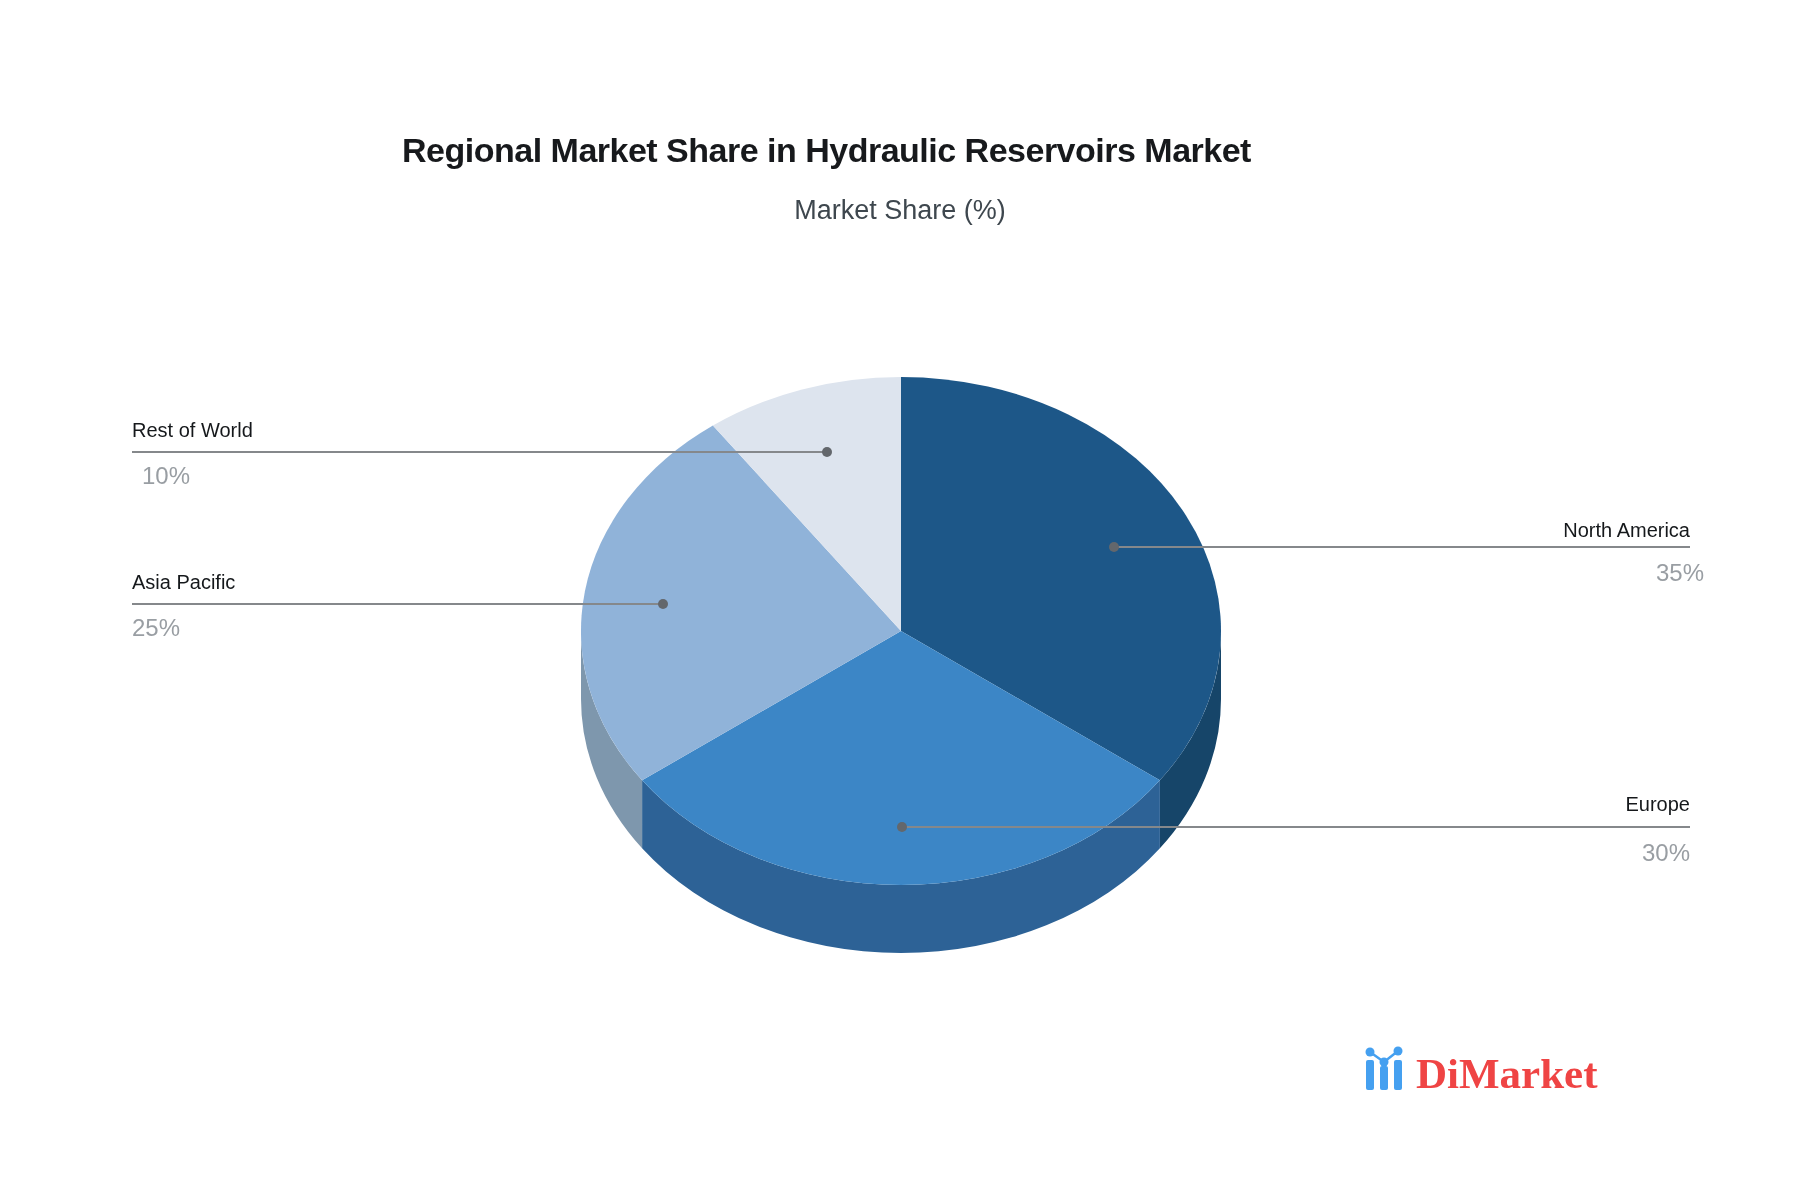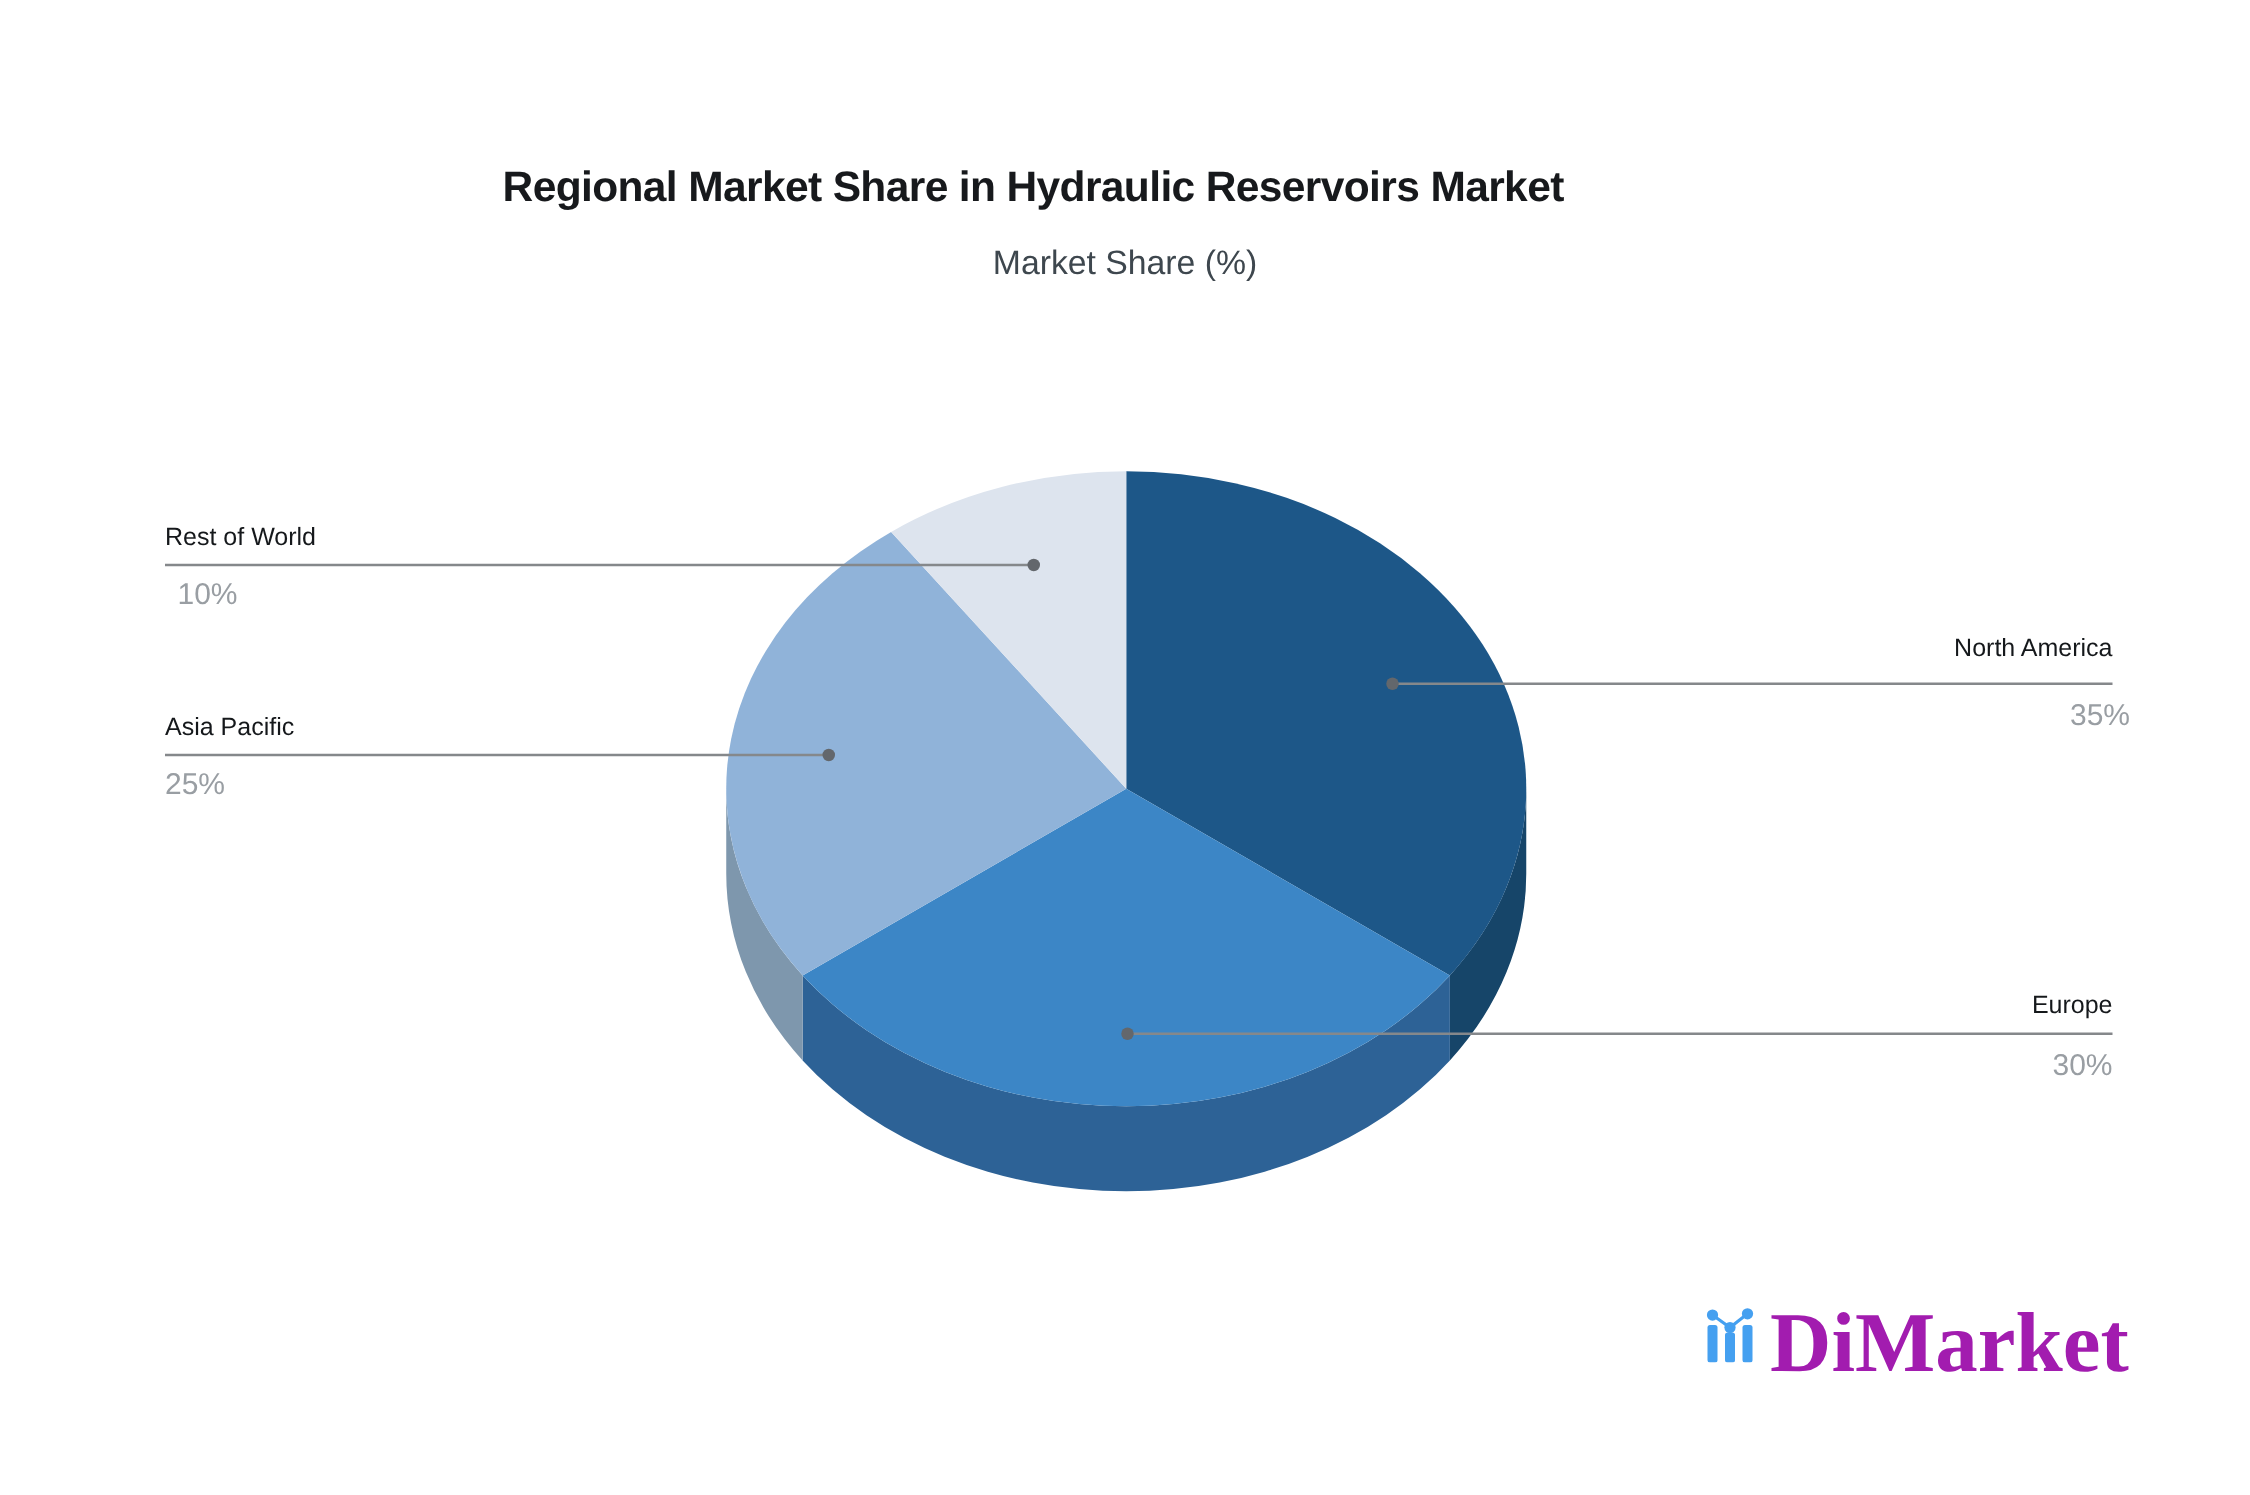--- a/index.html
+++ b/index.html
@@ -19,22 +19,22 @@
   .callout-label{
     position:absolute;font-size:20px;line-height:28px;color:#15181b;white-space:nowrap;
   }
   .callout-pct{
     position:absolute;font-size:24px;line-height:28px;color:#999ea3;white-space:nowrap;
   }
   .right{text-align:right;}
   #logo-icon{position:absolute;left:1365px;top:1044px;}
   #logo-text{
     position:absolute;left:1416px;top:1048px;
-    font-family:"Liberation Serif",serif;font-weight:700;font-size:68px;line-height:52px;
-    color:#a21caf;white-space:nowrap;
+    font-family:"Liberation Serif",serif;font-weight:700;font-size:43px;line-height:52px;
+    color:#ef4444;white-space:nowrap;
   }
 </style>
 </head>
 <body>
 
 <div id="chart-title">Regional Market Share in Hydraulic Reservoirs Market</div>
 <div id="chart-subtitle">Market Share (%)</div>
 
 <svg id="pie-svg" width="1800" height="1196" viewBox="0 0 1800 1196">
     <path d="M 1221.0 631.0 A 320 254 0 0 1 1159.9 780.3 L 1159.9 848.3 A 320 254 0 0 0 1221.0 699.0 Z" fill="#164569"></path>
@@ -53,21 +53,21 @@
     <line x1="827" y1="452" x2="132" y2="452" stroke="#85888b" stroke-width="2"></line>
     <circle cx="827" cy="452" r="5" fill="#63676c"></circle>
   </svg>
 
 <div class="callout-label" style="left:132px;top:416px">Rest of World</div>
 <div class="callout-pct" style="left:142px;top:462px">10%</div>
 
 <div class="callout-label" style="left:132px;top:568px">Asia Pacific</div>
 <div class="callout-pct" style="left:132px;top:614px">25%</div>
 
-<div class="callout-label right" style="right:110px;top:505px">North America</div>
+<div class="callout-label right" style="right:110px;top:516px">North America</div>
 <div class="callout-pct right" style="right:96px;top:559px">35%</div>
 
 <div class="callout-label right" style="right:110px;top:790px">Europe</div>
 <div class="callout-pct right" style="right:110px;top:839px">30%</div>
 
 <svg id="logo-icon" width="40" height="46" viewBox="0 0 40 46">
   <g>
     <rect x="1" y="16" width="8" height="30" rx="2" fill="#45a0f0"></rect>
     <rect x="15" y="22" width="8" height="24" rx="2" fill="#45a0f0"></rect>
     <rect x="29" y="16" width="8" height="30" rx="2" fill="#45a0f0"></rect>

